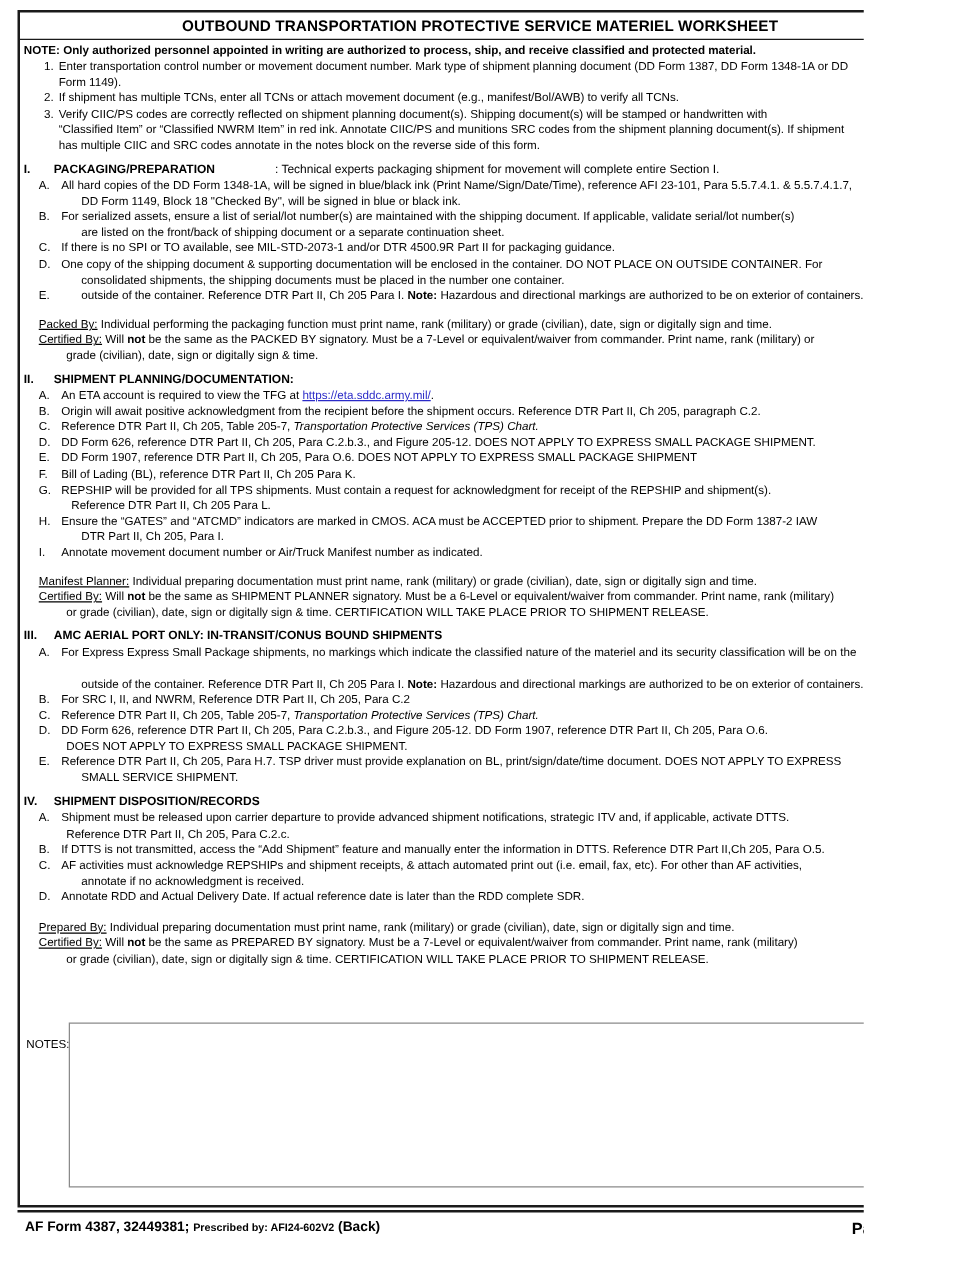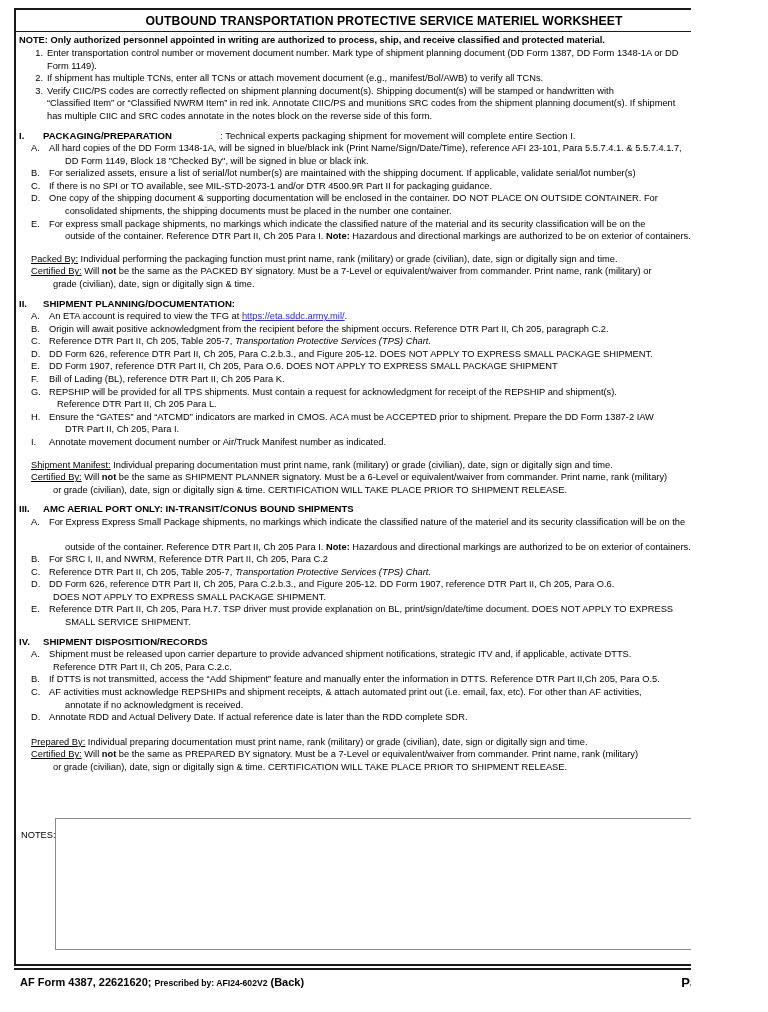--- a/index.html
+++ b/index.html
@@ -225,33 +225,33 @@
     </div>
 
     <div class="alpha">
       <span class="mark">A.</span>
       <span>All hard copies of the DD Form 1348-1A, will be signed in blue/black ink (Print Name/Sign/Date/Time), reference AFI 23-101, Para 5.5.7.4.1. &amp; 5.5.7.4.1.7,</span>
       <span class="cont">DD Form 1149, Block 18 "Checked By", will be signed in blue or black ink.</span>
     </div>
     <div class="alpha">
       <span class="mark">B.</span>
       <span>For serialized assets, ensure a list of serial/lot number(s) are maintained with the shipping document.  If applicable, validate serial/lot number(s)</span>
+      <span class="cont">are listed on the front/back of shipping document or a separate continuation sheet.</span>
     </div>
     <div class="alpha">
       <span class="mark">C.</span>
       <span>If there is no SPI or TO available, see MIL-STD-2073-1 and/or DTR 4500.9R Part II for packaging guidance.</span>
     </div>
     <div class="alpha">
       <span class="mark">D.</span>
       <span>One copy of the shipping document &amp; supporting documentation will be enclosed in the container.  DO NOT PLACE ON OUTSIDE CONTAINER.  For</span>
       <span class="cont">consolidated shipments, the shipping documents must be placed in the number one container.</span>
     </div>
     <div class="alpha">
       <span class="mark">E.</span>
-      <span>For express small package shipments, no markings which indicate the classified nature of the material and its security classification will be on the</span>
       <span class="cont"><span>outside of the container.  Reference DTR Part II, Ch 205 Para I.  </span><b>Note:</b><span>  Hazardous and directional markings are authorized to be on exterior of containers.</span></span>
     </div>
 
     <div class="gap10"></div>
 
     <div class="sig">
       <span class="lbl">Packed By:</span><span>  Individual performing the packaging function must print name, rank (military) or grade (civilian), date, sign or digitally sign and time.</span>
     </div>
     <div class="sig">
       <span class="lbl">Certified By:</span><span>  Will </span><b>not</b><span> be the same as the PACKED BY signatory.  Must be a 7-Level or equivalent/waiver from commander.  Print name, rank (military) or</span>
@@ -298,21 +298,21 @@
       <span class="cont">DTR Part II, Ch 205, Para I.</span>
     </div>
     <div class="alpha">
       <span class="mark">I.</span>
       <span>Annotate movement document number or Air/Truck Manifest number as indicated.</span>
     </div>
 
     <div class="gap10"></div>
 
     <div class="sig">
-      <span class="lbl">Shipment Manifest:</span><span>  Individual preparing documentation must print name, rank (military) or grade (civilian), date, sign or digitally sign and time.</span>
+      <span class="lbl">Manifest Planner:</span><span>  Individual preparing documentation must print name, rank (military) or grade (civilian), date, sign or digitally sign and time.</span>
     </div>
     <div class="sig">
       <span class="lbl">Certified By:</span><span>  Will </span><b>not</b><span> be the same as SHIPMENT PLANNER signatory.  Must be a 6-Level or equivalent/waiver from commander.  Print name, rank (military)</span>
       <span class="cont">or grade (civilian), date, sign or digitally sign &amp; time. CERTIFICATION WILL TAKE PLACE PRIOR TO SHIPMENT RELEASE.</span>
     </div>
 
     <div class="sec-head">
       <span class="rn">III.</span>
       <span>AMC AERIAL PORT ONLY:  IN-TRANSIT/CONUS BOUND SHIPMENTS</span>
     </div>
@@ -377,17 +377,17 @@
     </div>
 
   </div>
 
   <div class="notes-wrap">
     <span class="notes-label">NOTES:</span>
     <div class="notes-box"></div>
   </div>
 
   <div class="footer">
-    <span class="footer-left"><span>AF Form 4387, 22621620;</span> <span class="small">Prescribed by: AFI24-602V2</span> <span>(Back)</span></span>
+    <span class="footer-left"><span>AF Form 4387, 32449381;</span> <span class="small">Prescribed by: AFI24-602V2</span> <span>(Back)</span></span>
     <span class="footer-right">Page 2 of 2</span>
   </div>
 
 </div>
 
 </body></html>

